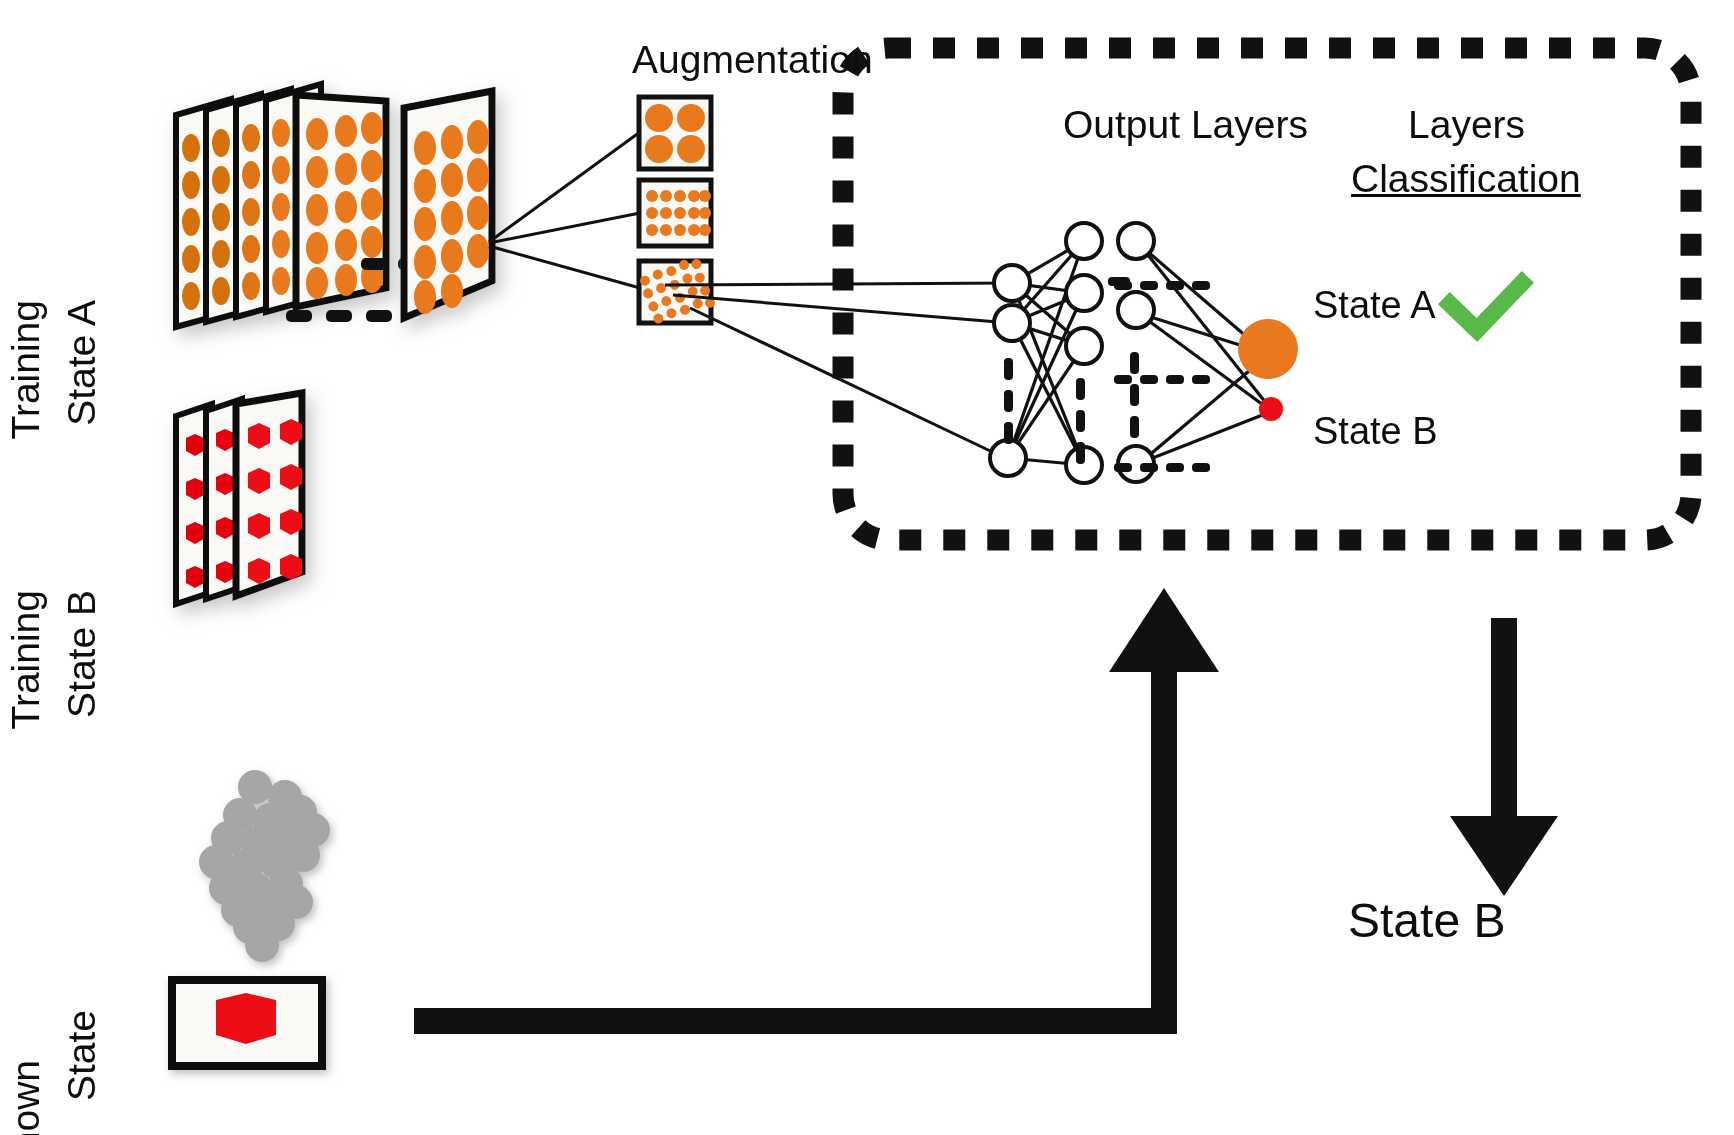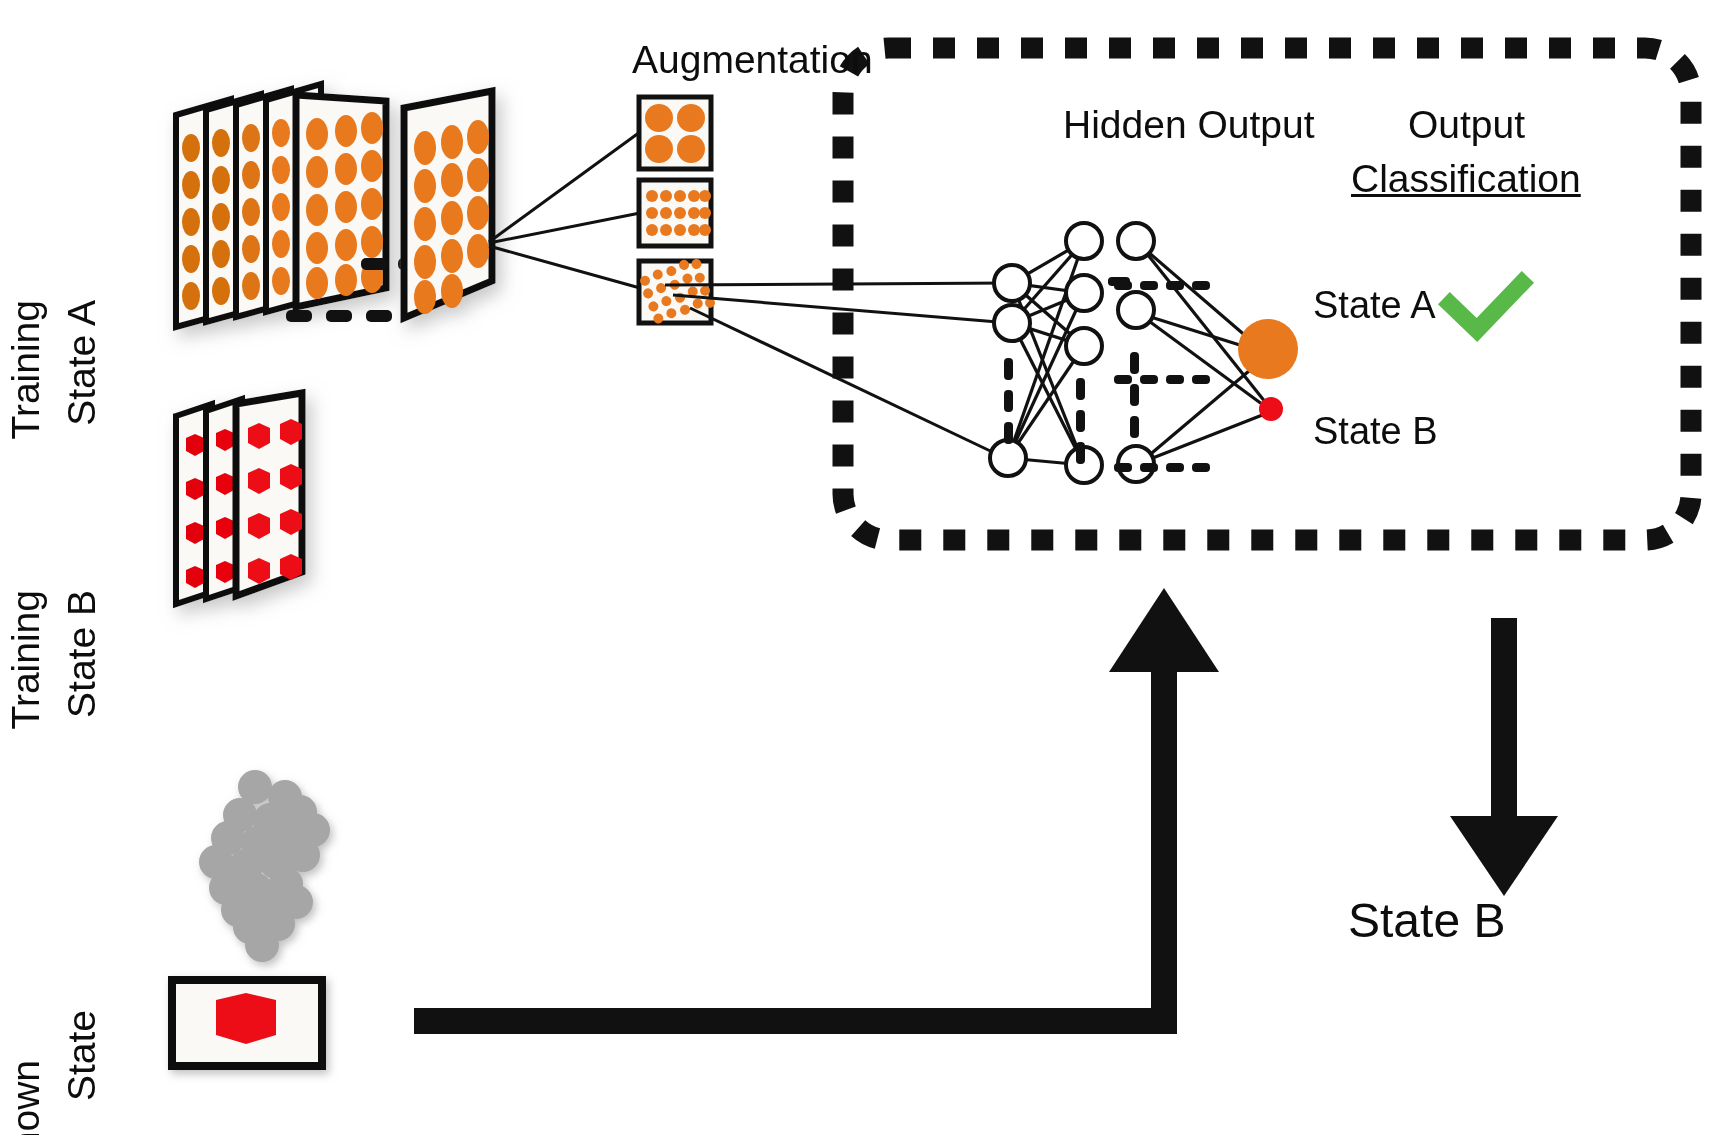--- a/index.html
+++ b/index.html
@@ -457,23 +457,23 @@
   <div class="lbl vert" style="left:104px; top:300px; font-size:39px; transform:rotate(-90deg) translate(-100%,-100%);">State A</div>
 
   <div class="lbl vert" style="left:48px; top:590px; font-size:39px; transform:rotate(-90deg) translate(-100%,-100%);">Training</div>
   <div class="lbl vert" style="left:104px; top:590px; font-size:39px; transform:rotate(-90deg) translate(-100%,-100%);">State B</div>
 
   <div class="lbl vert" style="left:48px; top:1060px; font-size:39px; transform:rotate(-90deg) translate(-100%,-100%);">Unknown</div>
   <div class="lbl vert" style="left:104px; top:1010px; font-size:39px; transform:rotate(-90deg) translate(-100%,-100%);">State</div>
 
   <div class="lbl" style="left:600px; top:38px; font-size:39px;margin-left:32px;">Augmentation</div>
 
-  <div class="lbl" style="left:1063px; top:103px; font-size:39px;">Hidden Output</div>
-
-  <div class="lbl" style="left:1408px; top:103px; font-size:39px;">Output</div>
+  <div class="lbl" style="left:1063px; top:103px; font-size:39px;">Output Layers</div>
+
+  <div class="lbl" style="left:1408px; top:103px; font-size:39px;">Layers</div>
   <div class="lbl" style="left:1351px; top:157px; font-size:39px;text-decoration:underline;">Classification</div>
 
   <div class="lbl" style="left:1313px; top:284px; font-size:38px;">State A</div>
   <div class="lbl" style="left:1313px; top:410px; font-size:38px;">State B</div>
 
   <div class="lbl" style="left:1348px; top:893px; font-size:48px;">State B</div>
 
 </div>
 
 </body></html>

